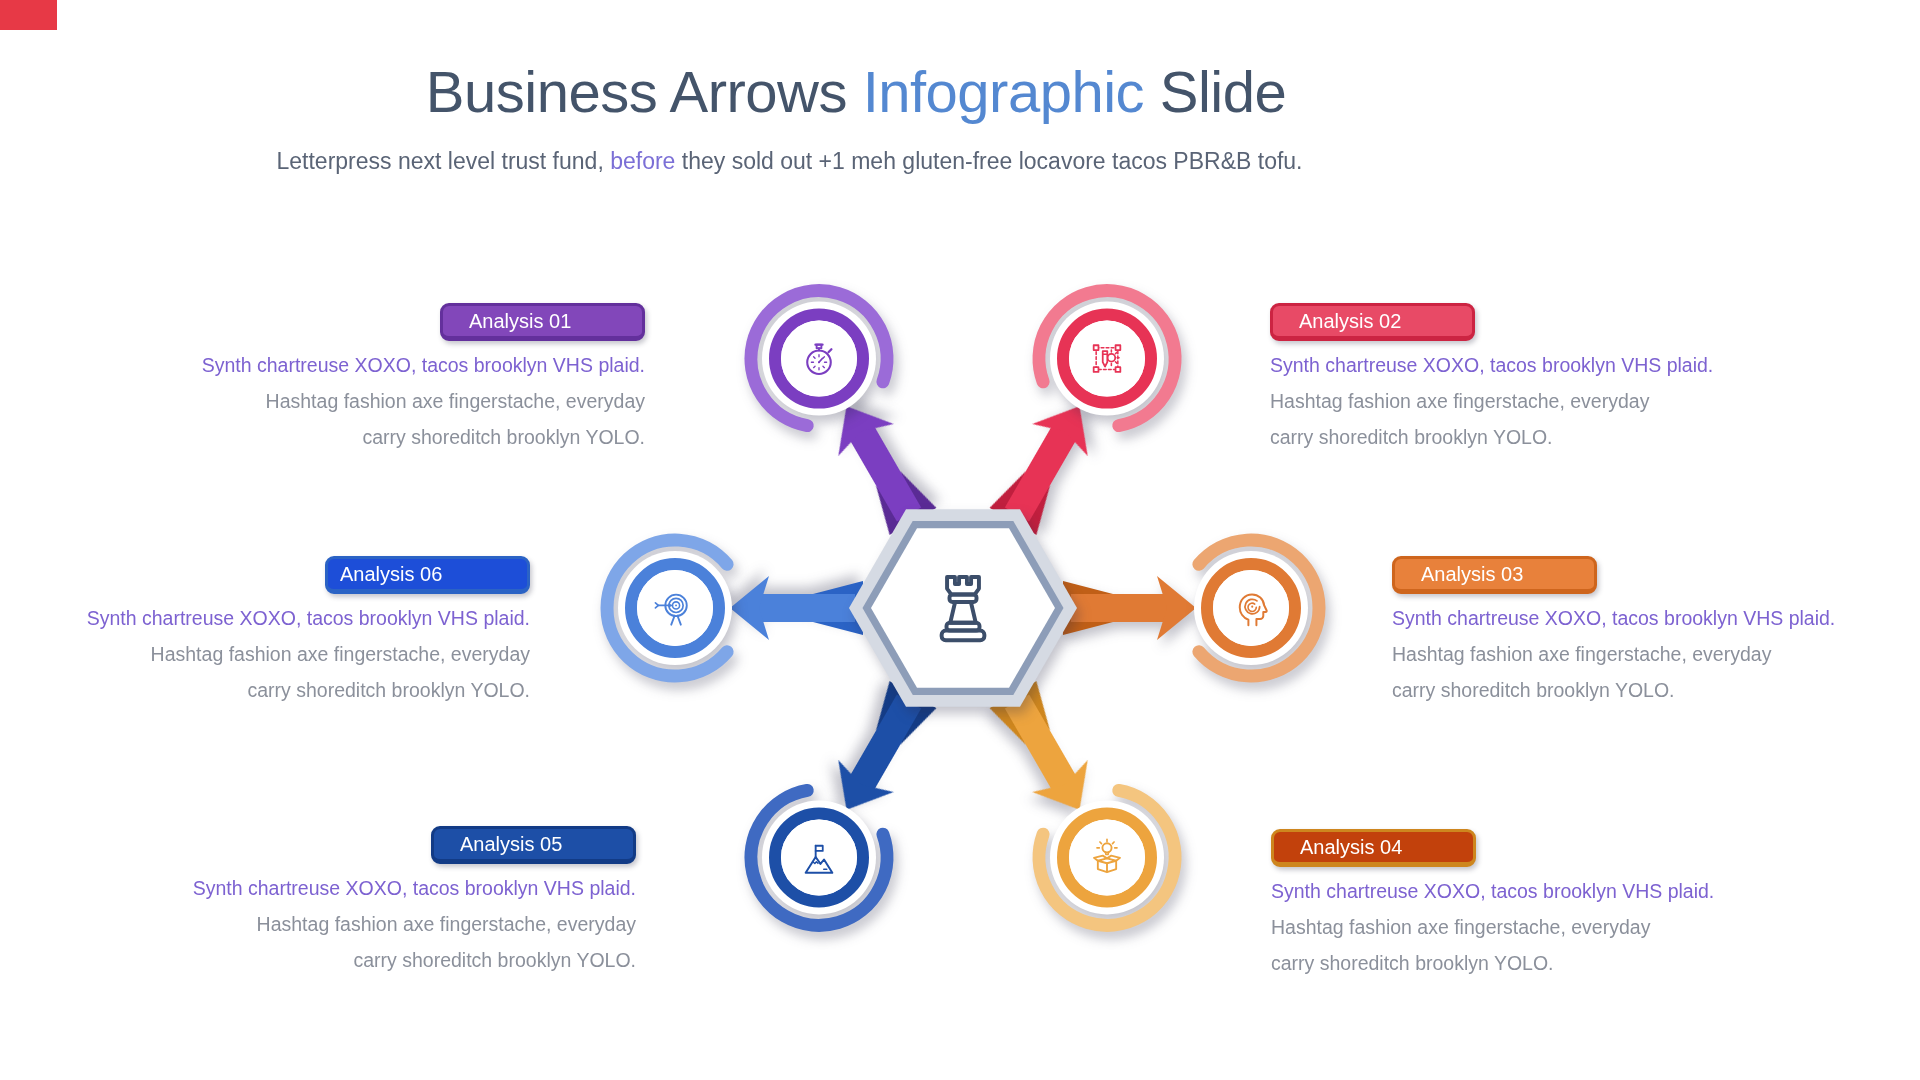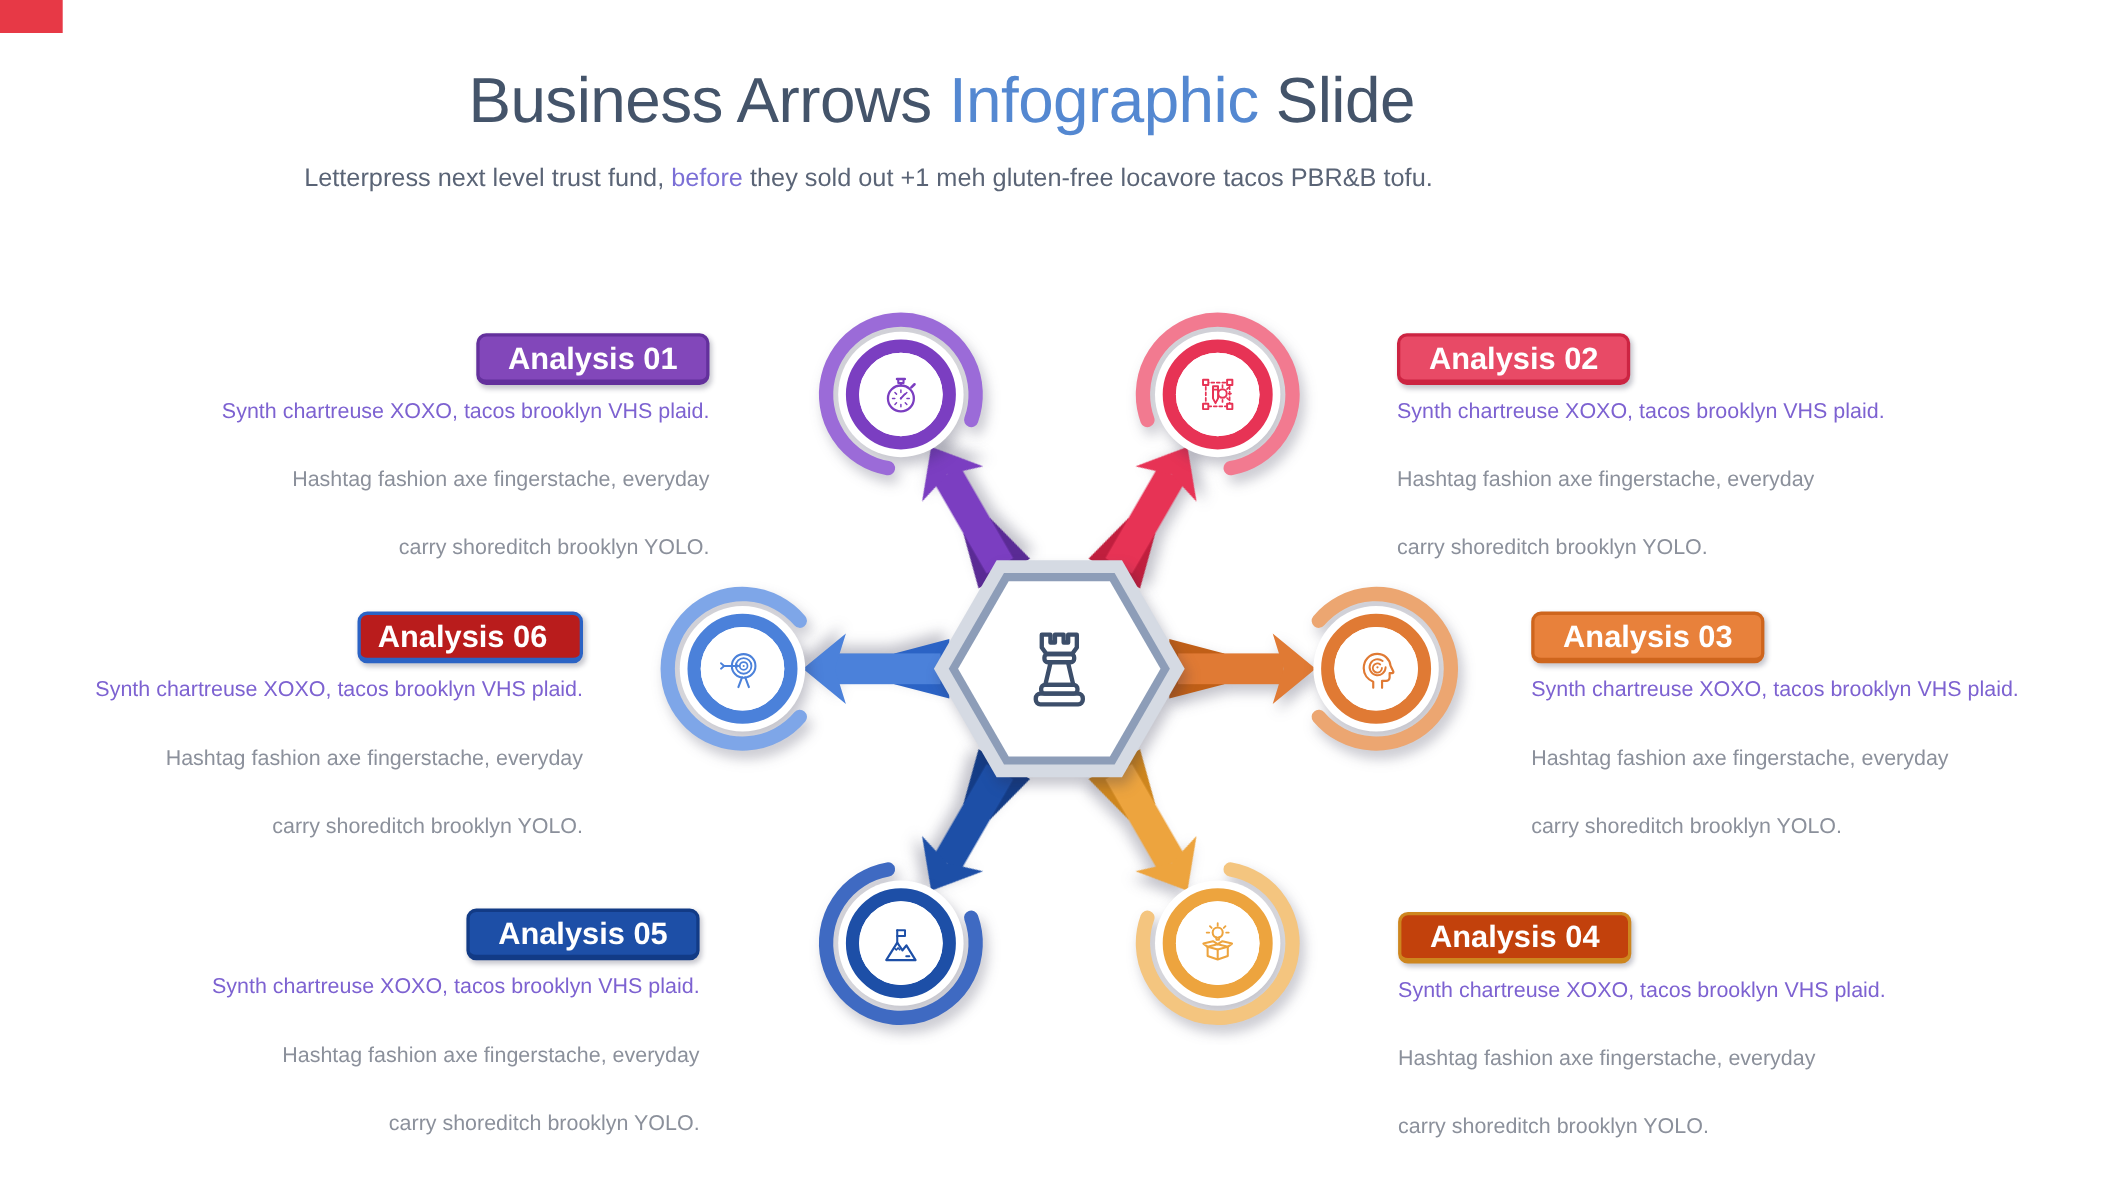--- a/index.html
+++ b/index.html
@@ -18,26 +18,26 @@
     position:absolute;left:0;top:148px;width:1579px;margin:0;text-align:center;
     font-size:23px;font-weight:400;color:var(--subtitle,#5A6476);
   }
   .subtitle .accent{color:var(--subaccent,#7B6FD6);}
   .block{position:absolute;width:460px;}
   .block.left{text-align:right;}
   .block.right{text-align:left;}
   .pill{
     display:inline-block;box-sizing:border-box;min-width:205px;padding:4px 26px 3px;
     border:3px solid;border-bottom-width:5px;border-radius:9px;
-    color:#fff;font-size:28px;font-weight:700;text-align:center;
+    color:#fff;font-size:20px;font-weight:400;text-align:left;
     box-shadow:2px 3px 5px rgba(30,30,60,.25);
   }
   .tline{font-size:19.5px;line-height:36px;white-space:nowrap;}
   .tline.first{margin-top:6px;color:var(--hl,#7D62D1);}
-  .tline.rest{color:var(--gray,#8B909B);margin-top:26px;}
+  .tline.rest{color:var(--gray,#8B909B);}
   .b01{top:303px;right:1275px;}
   .b02{top:303px;left:1270px;}
   .b03{top:556px;left:1392px;}
   .b06{top:556px;right:1390px;}
   .b04{top:829px;left:1271px;}
   .b05{top:826px;right:1284px;}
   #infographic{position:absolute;left:573px;top:220px;width:780px;height:730px;pointer-events:none;}
   .sh{filter:drop-shadow(4px 7px 6px rgba(40,40,70,.28));}
   .icon-use{stroke:currentColor;fill:none;stroke-width:2;stroke-linecap:round;stroke-linejoin:round;}
 </style>
@@ -79,21 +79,21 @@
 </div>
 
 <div class="block left b05">
   <div class="pill" style="background: rgb(29, 79, 167); border-color: rgb(18, 59, 134);"><span>Analysis 05</span></div>
   <div class="tline first">Synth chartreuse XOXO, tacos brooklyn VHS plaid.</div>
   <div class="tline rest">Hashtag fashion axe fingerstache, everyday</div>
   <div class="tline rest">carry shoreditch brooklyn YOLO.</div>
 </div>
 
 <div class="block left b06">
-  <div class="pill" style="background: #b91c1c; border-color: rgb(43, 99, 197); padding-left: 12px;"><span>Analysis 06</span></div>
+  <div class="pill" style="background: #1d4ed8; border-color: rgb(43, 99, 197); padding-left: 12px;"><span>Analysis 06</span></div>
   <div class="tline first">Synth chartreuse XOXO, tacos brooklyn VHS plaid.</div>
   <div class="tline rest">Hashtag fashion axe fingerstache, everyday</div>
   <div class="tline rest">carry shoreditch brooklyn YOLO.</div>
 </div>
 
 <svg id="infographic" viewBox="0 0 780 730">
   <defs>
     <symbol id="icon-rook" viewBox="0 0 48 48">
         <g stroke-width="2.1">
       <path d="M15.5 8.5h4.2v3.8h2.2V8.5h4.2v3.8h2.2V8.5h4.2v6.2l-2.3 3.2H17.8l-2.3-3.2z"></path>

